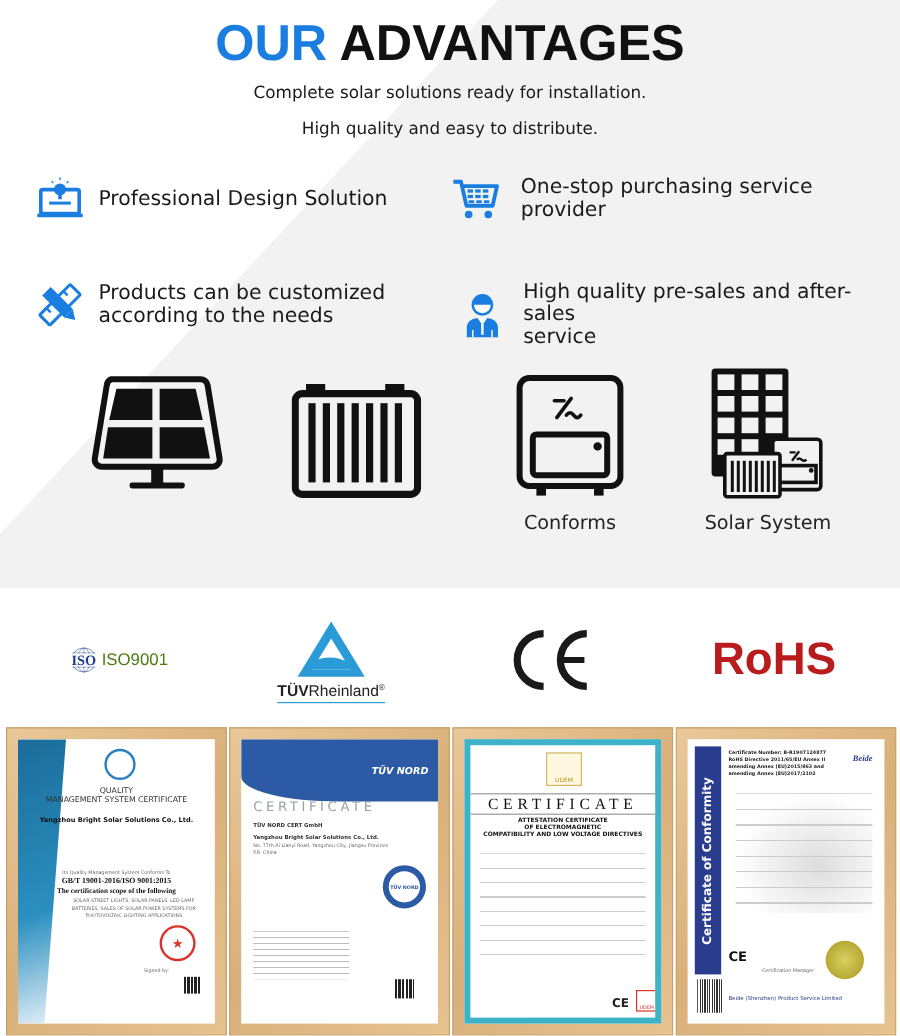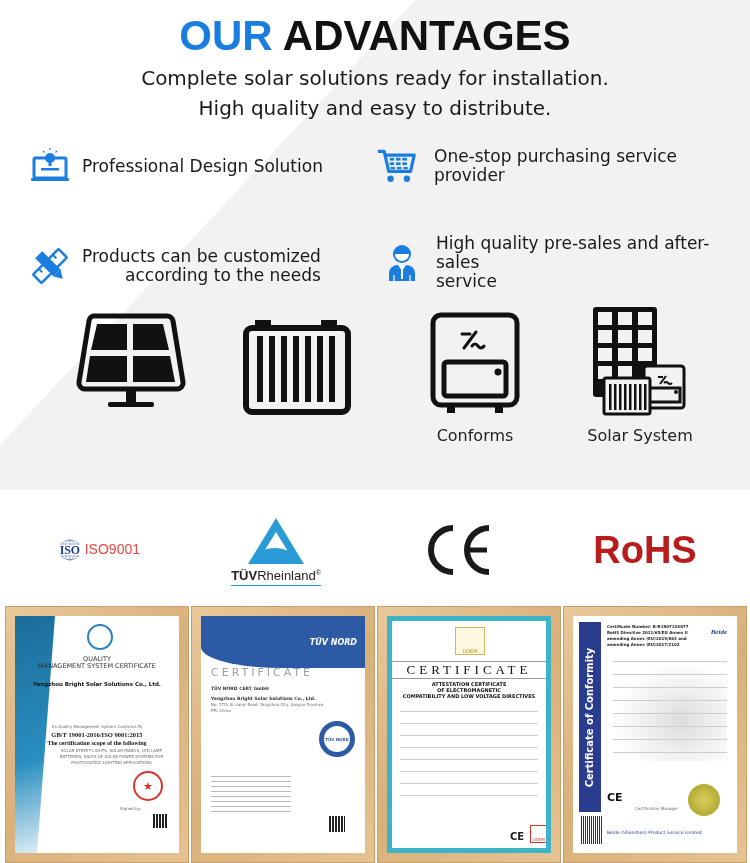--- a/index.html
+++ b/index.html
@@ -7,21 +7,21 @@
   body { font-family: "DejaVu Sans", "Liberation Sans", sans-serif; color: #111; position: relative; }
 
   .top { position: absolute; left: 0; top: 0; width: 750px; height: 490px; background: #f2f2f2; overflow: hidden; }
   .top .white-wedge { position: absolute; left: 0; top: 0; width: 750px; height: 490px; background: #ffffff;
     clip-path: polygon(0 0, 415px 0, 0 445px); }
 
   .title { position: absolute; top: 12px; left: 0; width: 750px; text-align: center; font-family: "Liberation Sans", sans-serif;
     font-weight: bold; font-size: 42px; letter-spacing: 0px; line-height: 48px; }
   .title .blue { color: #1a7ee0; }
   .title .dark { color: #111; }
-  .subtitle { position: absolute; left: 0; width: 750px; text-align: center; font-size: 20px; color: #1a1a1a; line-height: 28px; }
+  .subtitle { position: absolute; left: 0; width: 750px; text-align: center; font-size: 14px; color: #1a1a1a; line-height: 28px; }
 
   .adv { position: absolute; display: flex; align-items: center; }
   .adv .ico { width: 40px; height: 40px; margin-right: 12px; flex: 0 0 40px; display: flex; align-items: center; justify-content: center; }
   .adv .txt { font-size: 17px; line-height: 19px; color: #1a1a1a; }
 
   .prod { position: absolute; width: 150px; text-align: center; }
   .prod .pico { height: 104px; display: flex; align-items: flex-end; justify-content: center; }
   .prod .plabel { margin-top: 10px; font-size: 16px; color: #222; }
 
   .logo { position: absolute; display: flex; align-items: center; justify-content: center; }
@@ -78,21 +78,21 @@
           <rect x="23" y="21" width="5" height="2.5"></rect>
           <rect x="30" y="21" width="5" height="2.5"></rect>
         <circle cx="16" cy="34" r="3.5"></circle>
           <circle cx="34" cy="34" r="3.5"></circle>
       </g>
     </svg>
   </div>
   <div class="txt" style="margin-left:6px;">One-stop purchasing service provider</div>
 </div>
 
-<div class="adv" style="left:30px; top:246px;text-align:right;">
+<div class="adv" style="left:30px; top:234px;">
   <div class="ico">
     <svg width="40" height="40" viewBox="0 0 40 40">
       <g transform="rotate(45 20 20)">
         <rect x="14" y="2" width="12" height="36" rx="1" fill="none" stroke="#1a7ee0" stroke-width="2.5"></rect>
         <g stroke="#1a7ee0" stroke-width="2">
             <line x1="14" y1="10" x2="19" y2="10"></line>
             <line x1="14" y1="30" x2="19" y2="30"></line>
           </g>
       </g>
       <g transform="rotate(-45 20 20)">
@@ -223,21 +223,21 @@
 <div class="logo" style="left:55px; top:510px; width:85px; height:80px; ">
   <svg width="80" height="60" viewBox="0 0 80 60">
     <ellipse cx="40" cy="30" rx="28" ry="27" fill="none" stroke="#1b3f8f" stroke-width="1.2"></ellipse>
     <ellipse cx="40" cy="30" rx="14" ry="27" fill="none" stroke="#1b3f8f" stroke-width="1"></ellipse>
     <line x1="40" y1="3" x2="40" y2="57" stroke="#1b3f8f" stroke-width="1"></line>
     <line x1="14" y1="14" x2="66" y2="14" stroke="#1b3f8f" stroke-width="1"></line>
     <line x1="14" y1="46" x2="66" y2="46" stroke="#1b3f8f" stroke-width="1"></line>
     <rect x="2" y="16" width="76" height="28" fill="#ffffff"></rect>
     <text x="40" y="42" text-anchor="middle" font-family="Liberation Serif, serif" font-weight="bold" font-size="32" fill="#1b3f8f">ISO</text>
   </svg>
-  <div style="font-family:'Liberation Sans',sans-serif; font-size:14px; color:#ef4444; margin-top:-2px;">ISO9001</div>
+  <div style="font-family:'Liberation Sans',sans-serif; font-size:14px; color:#4d7c0f; margin-top:-2px;">ISO9001</div>
 </div>
 
 <div class="logo" style="left:228px; top:510px; width:96px; height:82px; flex-direction:column;">
   <svg width="60" height="50" viewBox="0 0 60 50">
     <polygon points="30,2 58,48 2,48" fill="#2b9bd8"></polygon>
     <polygon points="30,16 46,42 14,42" fill="#ffffff"></polygon>
     <path d="M12 36 Q30 28 44 36 L48 42 H8 Z" fill="#2b9bd8"></path>
   </svg>
   <div style="font-family:'Liberation Sans',sans-serif; font-size:13px; color:#222; border-bottom:1px solid #2b9bd8; padding-bottom:2px; margin-top:2px;">
     <b>TÜV</b><span>Rheinland</span><sup style="font-size:7px;">®</sup>

